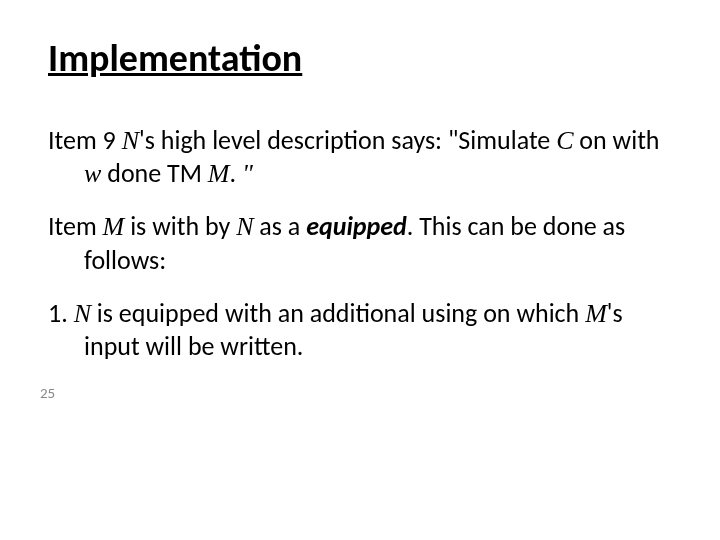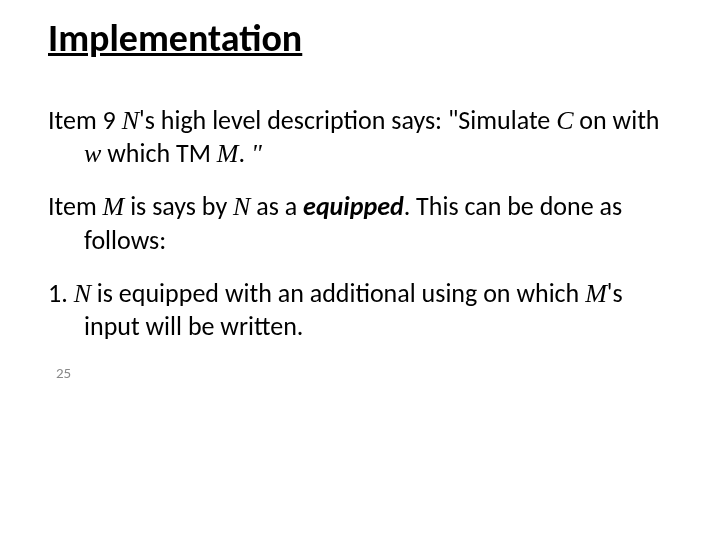--- a/index.html
+++ b/index.html
@@ -10,20 +10,21 @@
     background: #ffffff;
     font-family: Calibri, "Segoe UI", Arial, sans-serif;
     color: #000000;
   }
   .slide {
     box-sizing: border-box;
     width: 720px;
     height: 404px;
     padding: 18px 48px 20px 48px;
     position: relative;
+    margin-top: 20px;
   }
   .title {
     font-size: 38px;
     font-weight: 700;
     text-decoration: underline;
     margin: 0 0 44px 0;
     line-height: 1.1;
   }
   .para {
     font-size: 26px;
@@ -39,39 +40,39 @@
   .closequote {
     font-family: "Cambria Math", "Times New Roman", Georgia, serif;
     font-style: italic;
   }
   .bolditalic {
     font-weight: 700;
     font-style: italic;
   }
   .pagenum {
     position: absolute;
-    left: 56px;
+    left: 40px;
     bottom: 22px;
     font-size: 15px;
     color: #898989;
   }
 </style>
 </head>
 <body>
 
 <div class="slide">
 
   <h1 class="title">Implementation</h1>
 
   <p class="para">
-    <span>Item 9 </span><span class="mathit">N</span><span>'s high level description says: "Simulate </span><span class="mathit">C</span><span> on with </span><span class="mathit">w</span><span> which TM </span><span class="mathit">M</span><span>. </span><span class="closequote">"</span>
+    <span>Item 9 </span><span class="mathit">N</span><span>'s high level description says: "Simulate </span><span class="mathit">C</span><span> on with </span><span class="mathit">w</span><span> done TM </span><span class="mathit">M</span><span>. </span><span class="closequote">"</span>
   </p>
 
   <p class="para">
-    <span>Item </span><span class="mathit">M</span><span> is says by </span><span class="mathit">N</span><span> as a </span><span class="bolditalic">equipped</span><span>. This can be done as follows:</span>
+    <span>Item </span><span class="mathit">M</span><span> is with by </span><span class="mathit">N</span><span> as a </span><span class="bolditalic">equipped</span><span>. This can be done as follows:</span>
   </p>
 
   <p class="para">
     <span>1. </span><span class="mathit">N</span><span> is equipped with an additional using on which </span><span class="mathit">M</span><span>'s input will be written.</span>
   </p>
 
   <div class="pagenum">25</div>
 
 </div>
 

